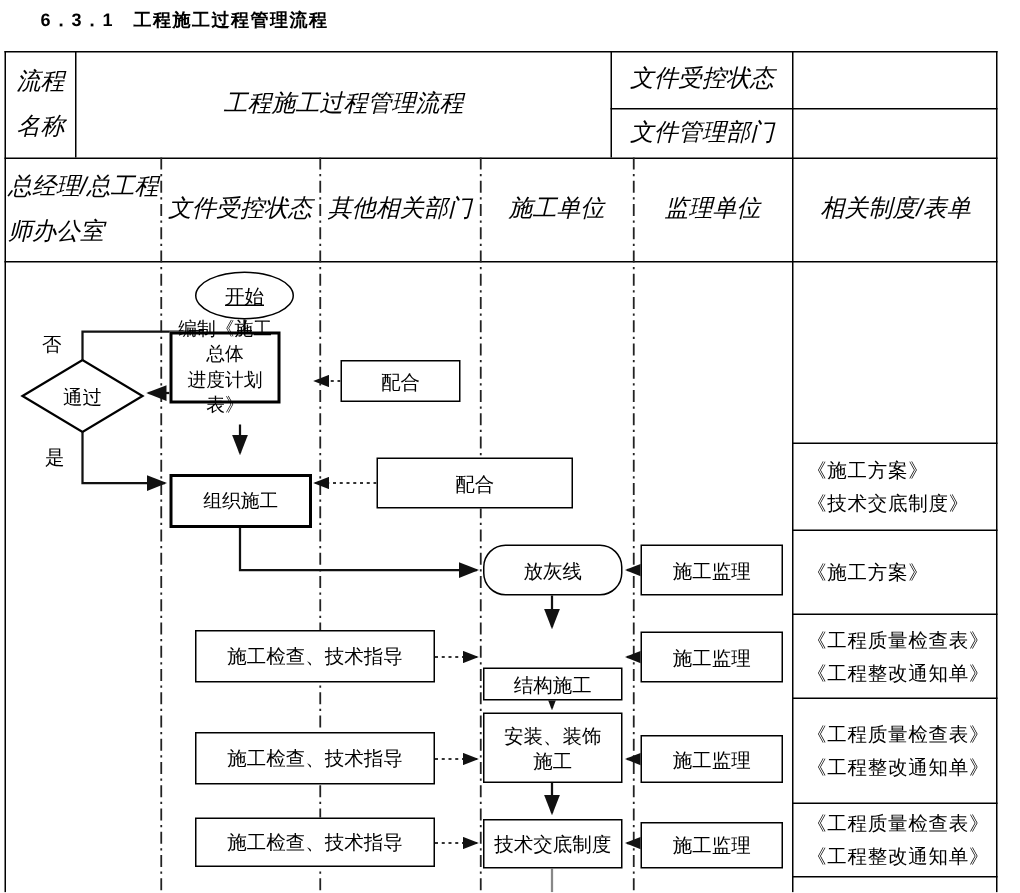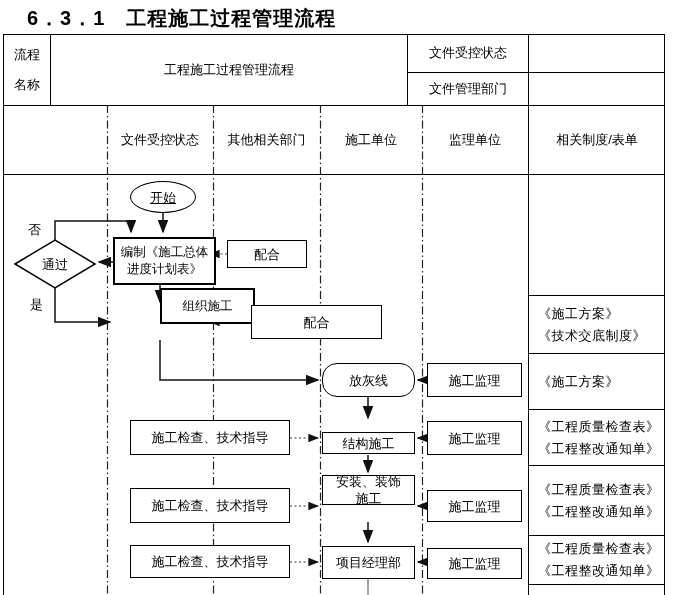--- a/index.html
+++ b/index.html
@@ -1,25 +1,25 @@
 <!DOCTYPE html>
 <html><head>
 <meta charset="utf-8">
 <style>
   html,body{margin:0;padding:0;background:#fff;}
   .page{position:relative;width:680px;height:595px;background:#fff;overflow:hidden;
         font-family:"Liberation Sans", sans-serif;color:#000;}
-  .title{position:absolute;left:27px;top:5px;font-size:20px;font-weight:bold;
+  .title{position:absolute;left:27px;top:5px;font-size:12px;font-weight:bold;
          letter-spacing:1px;white-space:pre;}
   
   .hl{position:absolute;height:1px;background:#000;}
   .vl{position:absolute;width:1px;background:#000;}
   
   .cell{position:absolute;display:flex;align-items:center;justify-content:center;
-        font-size:13px;text-align:left;white-space:pre-line;line-height:20px;}
+        font-size:16px;text-align:left;white-space:pre-line;line-height:20px;font-style:italic;}
   .cell.tall{line-height:30px;}
   
   .doccell{position:absolute;left:529px;width:136px;display:flex;flex-direction:column;
            justify-content:center;font-size:13px;line-height:22px;padding-left:9px;
            box-sizing:border-box;white-space:pre-line;letter-spacing:0.5px;}
   
   .fbox{position:absolute;box-sizing:border-box;border:1px solid #000;background:#fff;
         display:flex;align-items:center;justify-content:center;text-align:center;
         font-size:13px;line-height:17px;white-space:pre-line;z-index:3;}
   .fbox.thick{border-width:2px;font-size:12.5px;}
@@ -51,20 +51,22 @@
   <div class="hl" style="left:528px;top:584px;width:137px;"></div>
 
   <div class="cell tall" style="left:4px;top:34px;width:46px;height:71px;">流程
 名称</div>
   <div class="cell" style="left:408px;top:34px;width:120px;height:38px;">文件受控状态</div>
   <div class="cell" style="left:51px;top:34px;width:356px;height:71px;">工程施工过程管理流程</div>
   <div class="cell" style="left:529px;top:34px;width:135px;height:38px;"></div>
   <div class="cell" style="left:408px;top:73px;width:120px;height:32px;">文件管理部门</div>
   <div class="cell" style="left:529px;top:73px;width:135px;height:32px;"></div>
 
+  <div class="cell tall" style="left:4px;top:105px;width:103px;height:69px;">总经理/总工程
+师办公室</div>
   <div class="cell" style="left:107px;top:105px;width:106px;height:69px;">文件受控状态</div>
   <div class="cell" style="left:213px;top:105px;width:107px;height:69px;">其他相关部门</div>
   <div class="cell" style="left:422px;top:105px;width:106px;height:69px;">监理单位</div>
   <div class="cell" style="left:320px;top:105px;width:102px;height:69px;">施工单位</div>
   <div class="cell" style="left:528px;top:105px;width:138px;height:69px;">相关制度/表单</div>
 
   <div class="doccell" style="top:296px;height:57px;">《施工方案》
 《技术交底制度》</div>
   <div class="doccell" style="top:354px;height:55px;">《施工方案》</div>
   <div class="doccell" style="top:410px;height:55px;">《工程质量检查表》
@@ -114,35 +116,35 @@
       <path d="M290,562 L318,562" marker-end="url(#ah)"></path>
     </g>
     <line x1="368" y1="579" x2="368" y2="595" stroke="#888" stroke-width="1.5"></line>
   </svg>
 
   <div class="fbox ellipse" style="left:130px;top:181px;width:66px;height:32px;">开始</div>
   <div class="flabel" style="left:28px;top:221px;">否</div>
   <div class="flabel" style="left:30px;top:296px;">是</div>
   <div class="flabel" style="left:30px;top:256px;width:50px;text-align:center;">通过</div>
 
-  <div class="fbox thick" style="left:113px;top:237px;width:103px;height:48px;">编制《施工总体
+  <div class="fbox thick" style="left:113px;top:221px;width:74px;height:48px;">编制《施工总体
 进度计划表》</div>
   <div class="fbox" style="left:227px;top:240px;width:80px;height:28px;">配合</div>
-  <div class="fbox thick" style="left:113px;top:288px;width:95px;height:36px;margin-left:47px;">组织施工</div>
+  <div class="fbox thick" style="left:113px;top:316px;width:95px;height:36px;">组织施工</div>
   <div class="fbox" style="left:251px;top:305px;width:131px;height:34px;">配合</div>
 
   <div class="fbox" style="left:322px;top:363px;width:93px;height:34px;border-radius:15px;">放灰线</div>
   <div class="fbox" style="left:427px;top:363px;width:95px;height:34px;">施工监理</div>
 
   <div class="fbox" style="left:130px;top:420px;width:160px;height:35px;">施工检查、技术指导</div>
-  <div class="fbox" style="left:322px;top:432px;width:93px;height:22px;text-align:center;">结构施工</div>
+  <div class="fbox" style="left:322px;top:445px;width:93px;height:22px;text-align:center;">结构施工</div>
   <div class="fbox" style="left:427px;top:421px;width:95px;height:34px;">施工监理</div>
 
   <div class="fbox" style="left:130px;top:488px;width:160px;height:35px;">施工检查、技术指导</div>
-  <div class="fbox" style="left:322px;top:475px;width:93px;height:30px;">安装、装饰
+  <div class="fbox" style="left:322px;top:475px;width:93px;height:47px;">安装、装饰
 施工</div>
   <div class="fbox" style="left:427px;top:490px;width:95px;height:32px;">施工监理</div>
 
   <div class="fbox" style="left:130px;top:545px;width:160px;height:33px;">施工检查、技术指导</div>
-  <div class="fbox" style="left:322px;top:546px;width:93px;height:33px;">项目经理部</div>
+  <div class="fbox" style="left:322px;top:546px;width:93px;height:33px;">技术交底制度</div>
   <div class="fbox" style="left:427px;top:548px;width:95px;height:31px;">施工监理</div>
 
 </div>
 
 </body></html>

